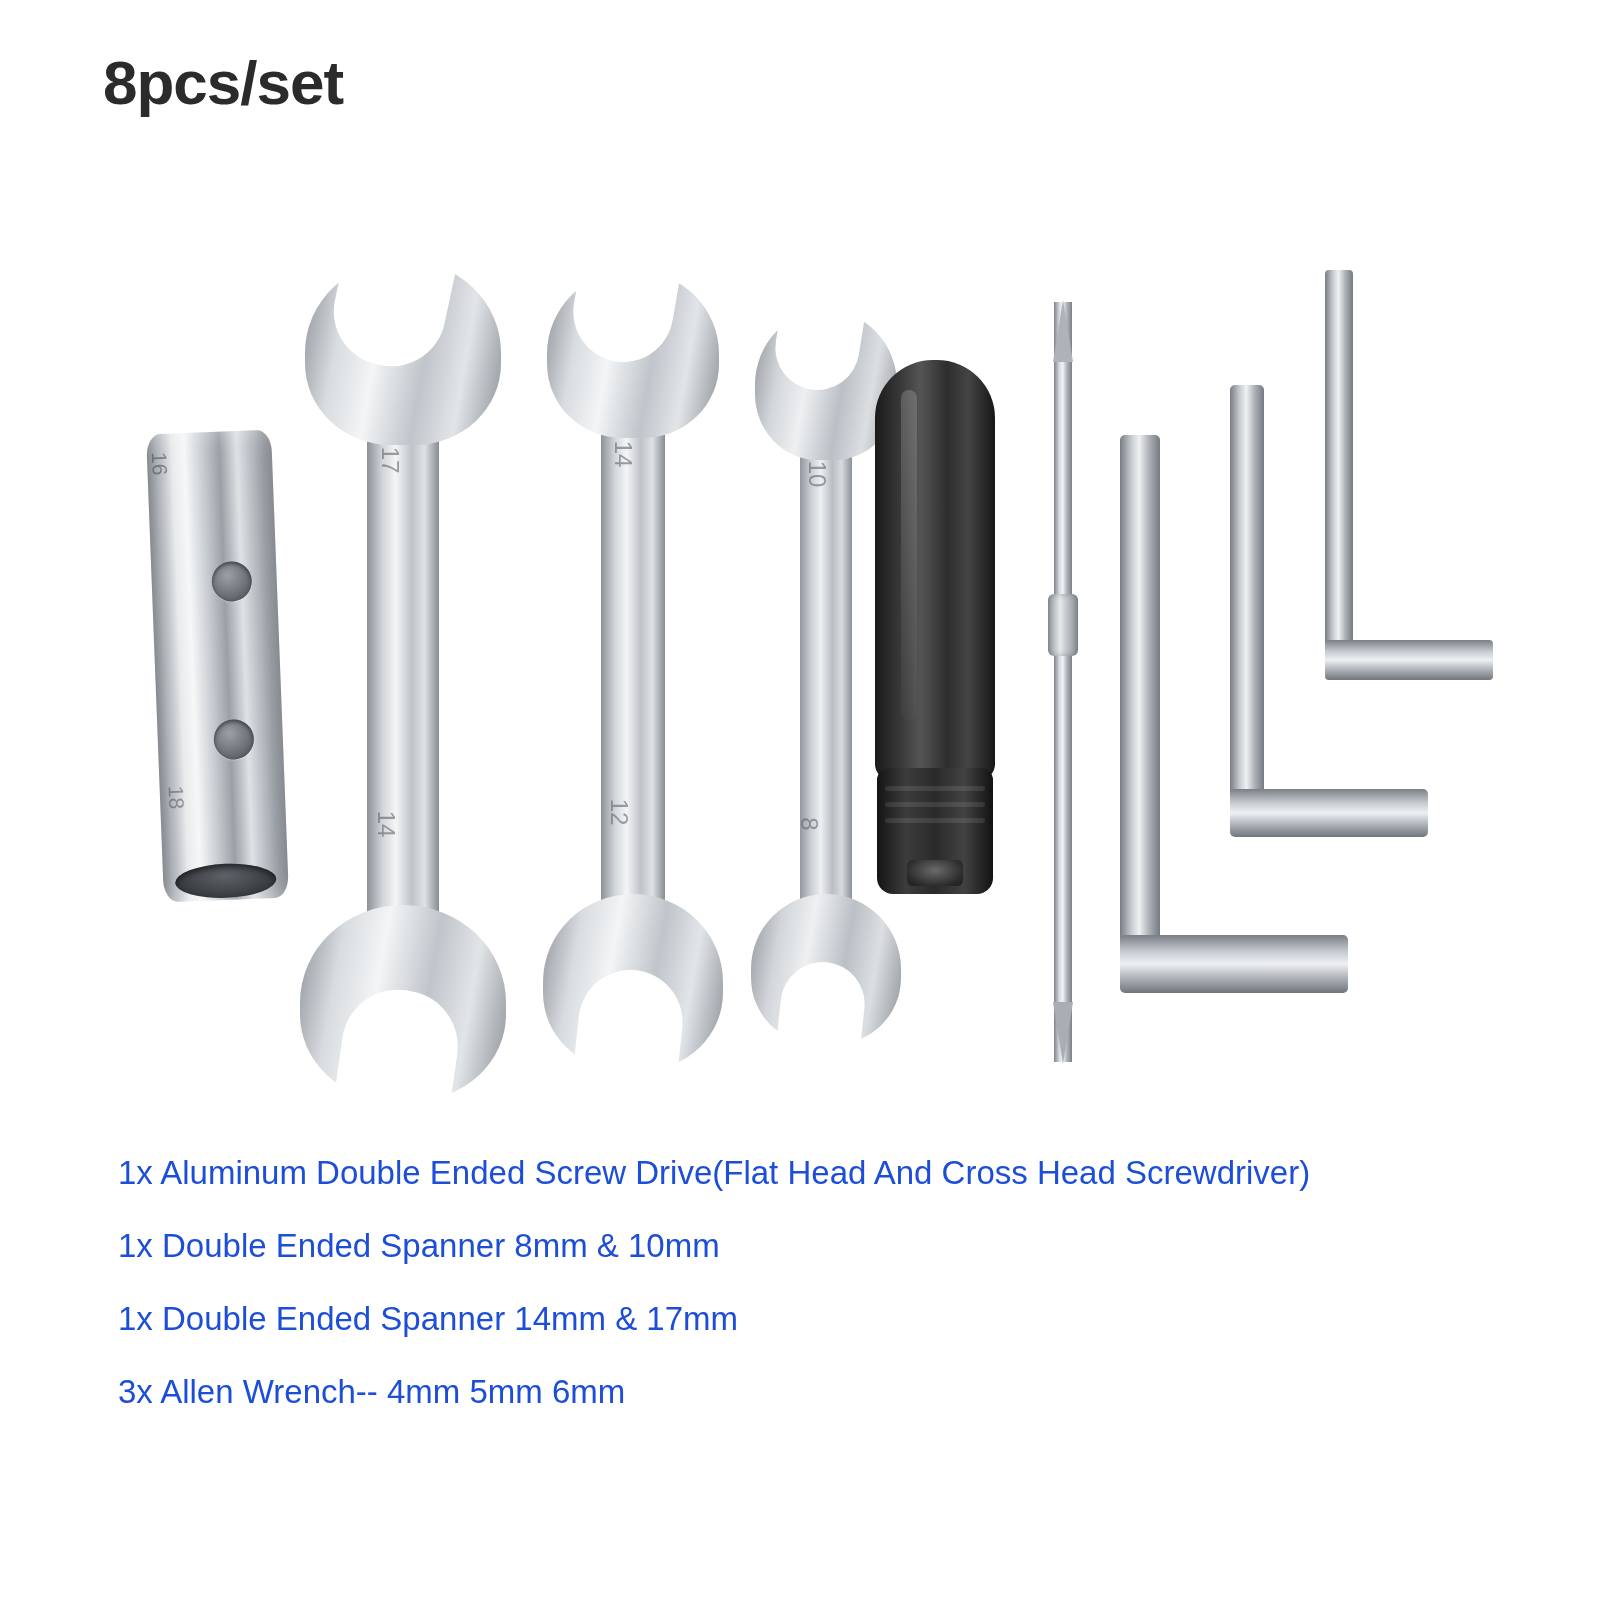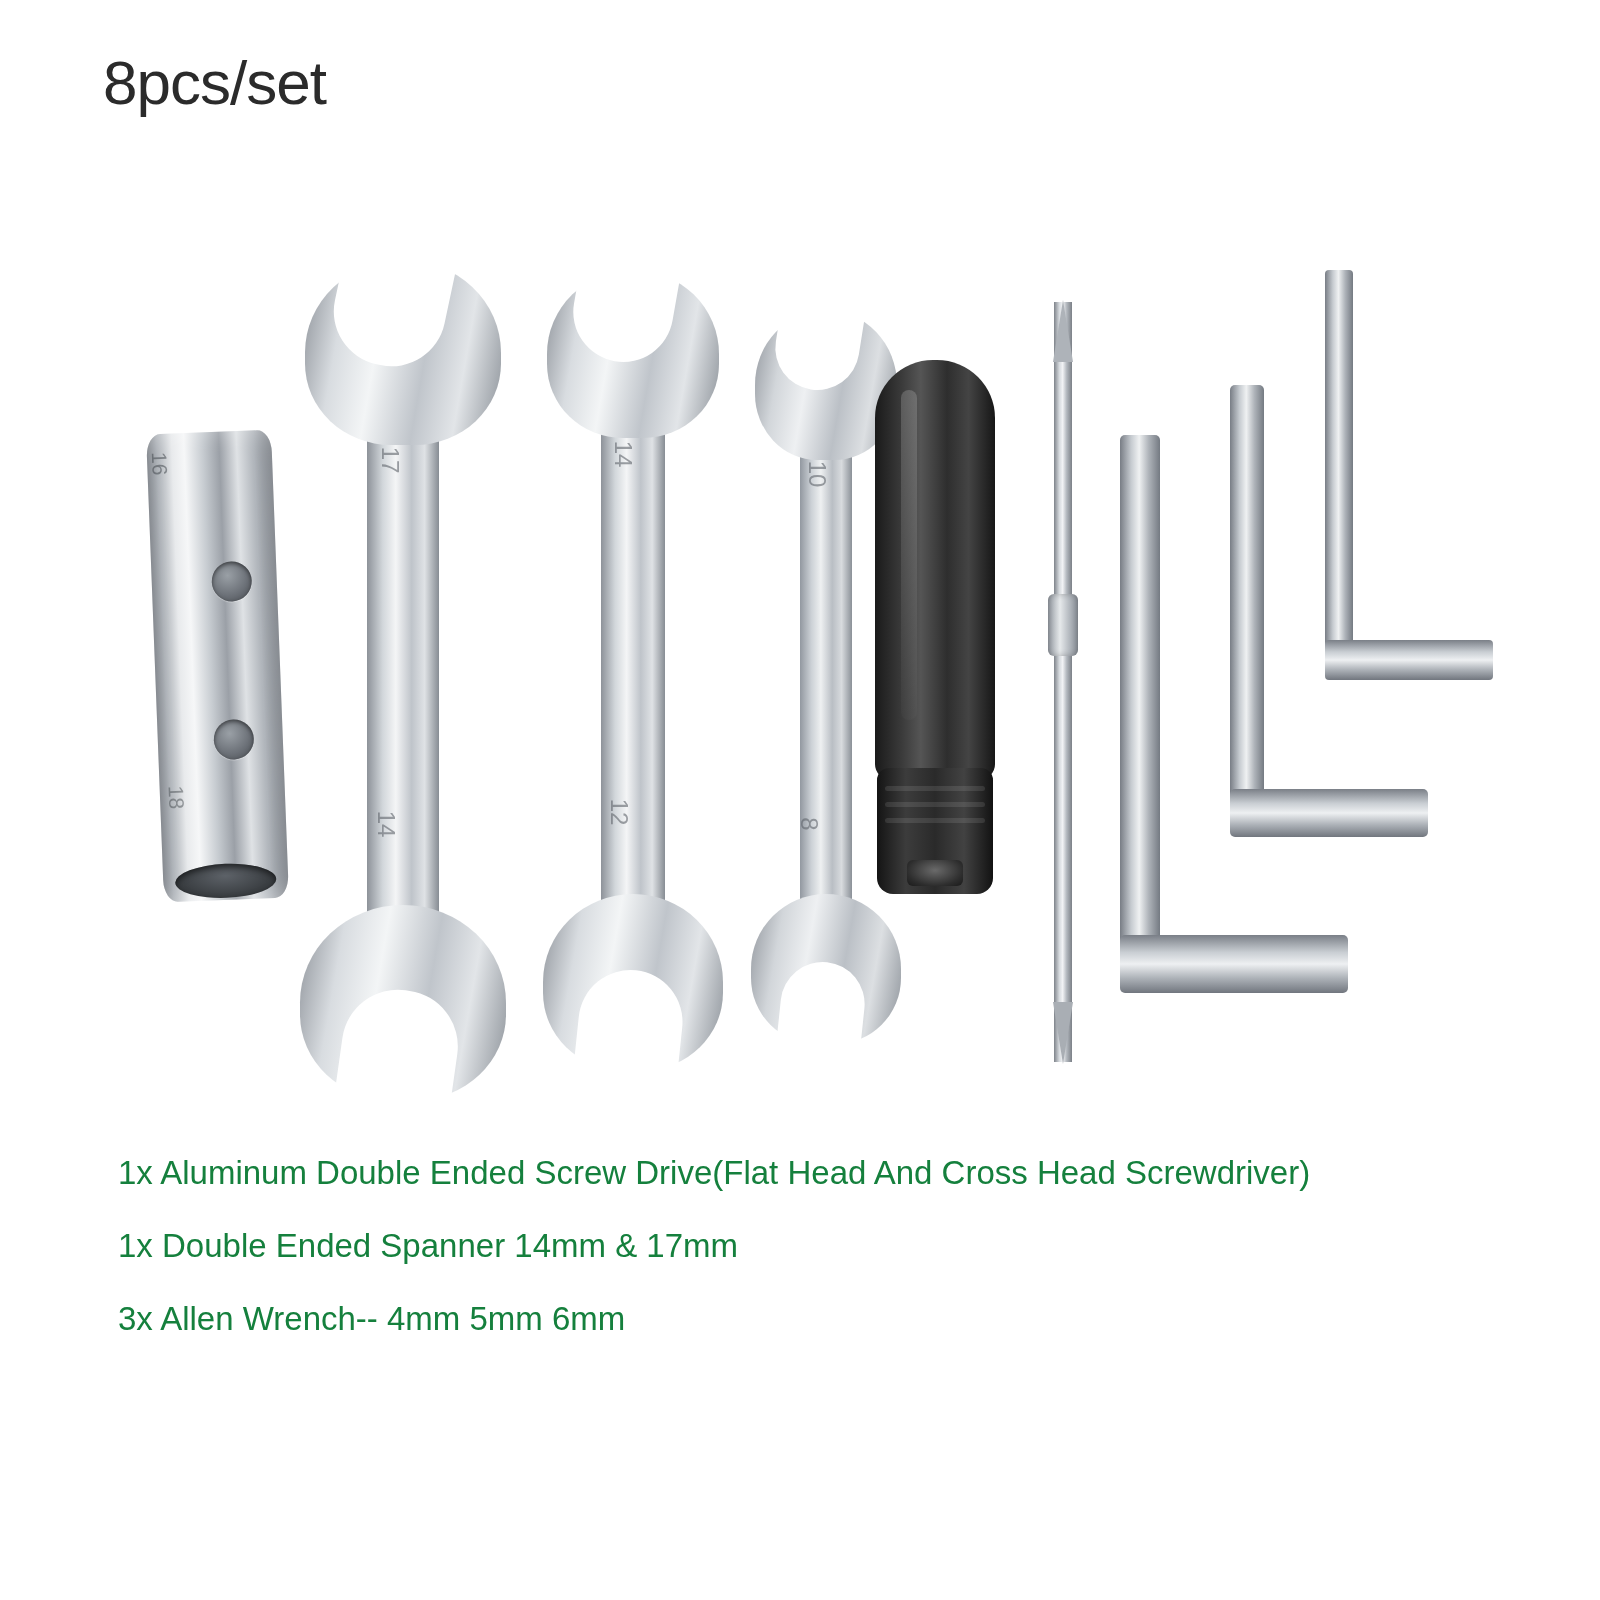--- a/index.html
+++ b/index.html
@@ -22,21 +22,21 @@
     background: #ffffff;
   }
 
   
   #set-title {
     position: absolute;
     left: 103px;
     top: 52px;
     font-size: 62px;
     line-height: 1;
-    font-weight: 400;
+    font-weight: 700;
     color: #2b2b2b;
     letter-spacing: -1px;
     white-space: nowrap;
   }
 
   
   #tools-photo {
     position: absolute;
     left: 120px;
     top: 210px;
@@ -267,21 +267,21 @@
   
   #contents-list {
     position: absolute;
     left: 118px;
     top: 1156px;
     width: 1420px;
   }
   #contents-list .line {
     font-size: 33px;
     line-height: 1.0;
-    color: #15803d;
+    color: #1d4ed8;
     margin-bottom: 40px;
     white-space: nowrap;
   }
   #contents-list .line:last-child { margin-bottom: 8px; }
 </style>
 </head>
 <body>
 
 <div id="product-card">
 
@@ -355,17 +355,18 @@
     </div>
     <div class="tool allen" id="tool-allen-4">
       <div class="vert"></div>
       <div class="horz"></div>
     </div>
 
   </div>
 
   <div id="contents-list">
     <div class="line">1x Aluminum Double Ended Screw Drive(Flat Head And Cross Head Screwdriver)</div>
+    <div class="line">1x Double Ended Spanner 8mm &amp; 10mm</div>
     <div class="line">1x Double Ended Spanner 14mm &amp; 17mm</div>
     <div class="line">3x Allen Wrench-- 4mm 5mm 6mm</div>
   </div>
 
 </div>
 
 </body></html>

